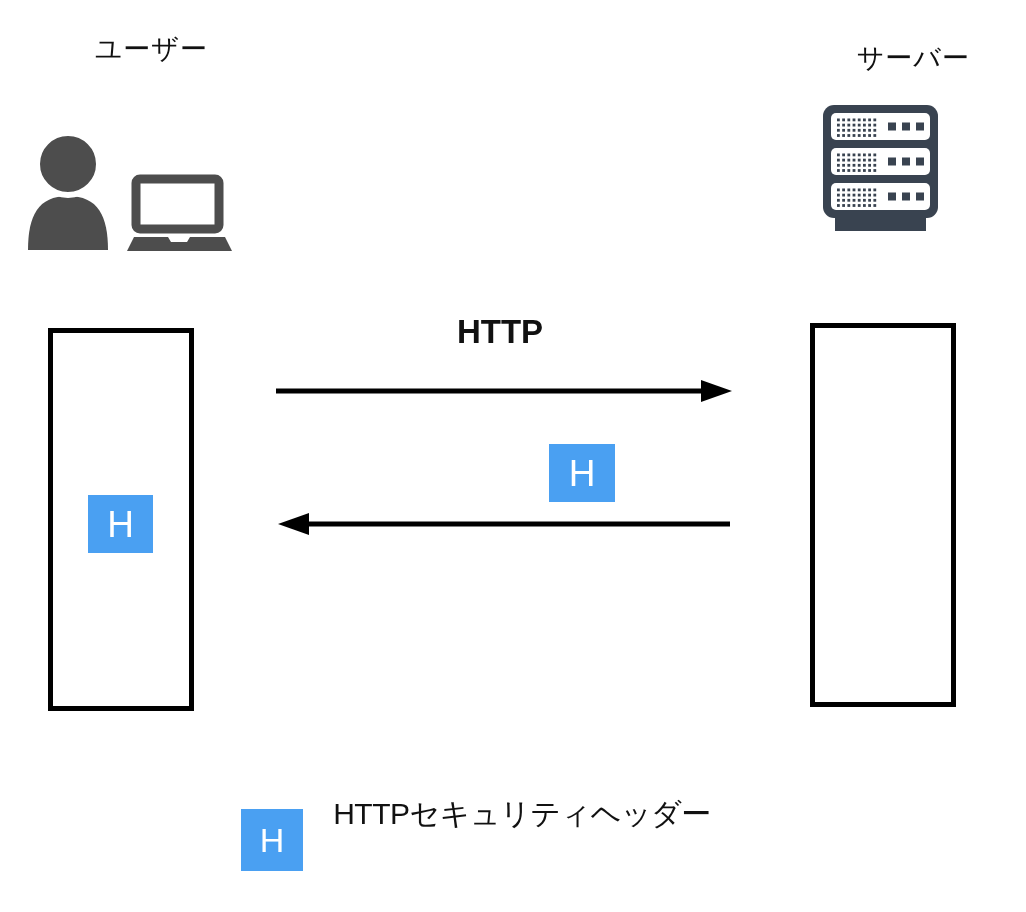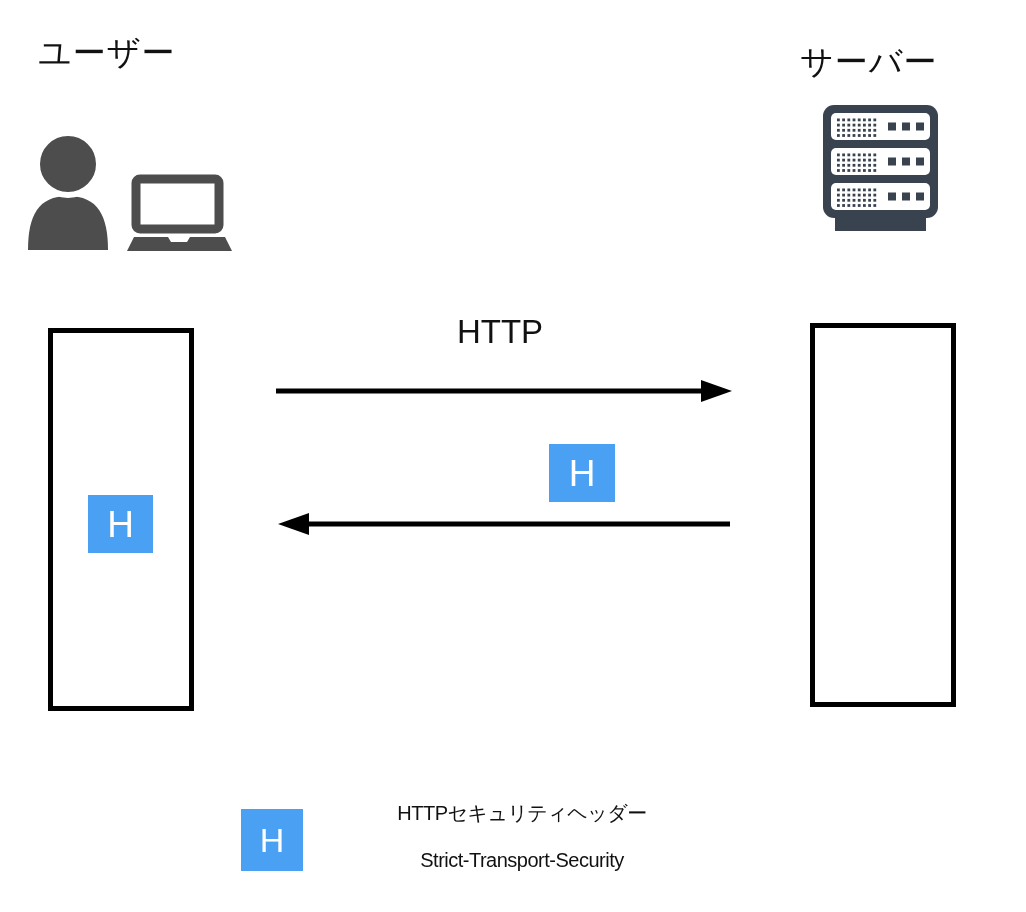--- a/index.html
+++ b/index.html
@@ -17,22 +17,22 @@
     width: 1026px;
     height: 912px;
     background: #ffffff;
     overflow: hidden;
   }
   .abs { position: absolute; }
 
   .top-label {
     position: absolute;
     width: 170px;
-    text-align: left;
-    font-size: 33px;
+    text-align: right;
+    font-size: 27px;
     color: var(--text);
     letter-spacing: 1px;
     white-space: nowrap;
   }
 
   .proto-label {
     position: absolute;
     width: 160px;
     text-align: center;
     font-size: 33px;
@@ -69,21 +69,21 @@
   .laptop-stroke { fill: #ffffff; stroke: var(--person-gray); stroke-width: 9; }
   .slate-fill { fill: var(--server-slate); }
   .white-fill { fill: #ffffff; }
 
   .legend-text {
     position: absolute;
     left: 322px;
     top: 790px;
     width: 400px;
     text-align: center;
-    font-size: 20px;
+    font-size: 30px;
     line-height: 47px;
     color: var(--text);
     letter-spacing: -0.5px;
   }
 </style>
 </head>
 <body>
 
 <div id="canvas">
 
@@ -218,21 +218,21 @@
         <rect x="66" y="88.5" width="8" height="8"></rect>
         <rect x="80" y="88.5" width="8" height="8"></rect>
         <rect x="94" y="88.5" width="8" height="8"></rect>
       </g>
   </svg>
 
   <div class="agent-box" style="left:48px; top:328px; width:146px; height:383px;"></div>
 
   <div class="agent-box" style="left:810px; top:323px; width:146px; height:384px;"></div>
 
-  <div class="proto-label" style="left:420px; top:313px;">HTTP</div>
+  <div class="proto-label" style="left:420px; top:313px;font-weight:bold;">HTTP</div>
   <svg class="arrow" style="left:270px; top:377px;" width="470" height="28" viewBox="0 0 470 28" aria-hidden="true">
     <line class="arrow-line" x1="6" y1="14" x2="436" y2="14"></line>
     <polygon class="arrow-head" points="431,3 462,14 431,25"></polygon>
   </svg>
 
   <div class="badge" style="left:549px; top:444px; width:66px; height:58px;">
     <span>H</span>
   </div>
   <svg class="arrow" style="left:270px; top:510px;" width="470" height="28" viewBox="0 0 470 28" aria-hidden="true">
     <polygon class="arrow-head" points="39,3 8,14 39,25"></polygon>
@@ -241,16 +241,15 @@
 
   <div class="badge" style="left:88px; top:495px; width:65px; height:58px;">
     <span>H</span>
   </div>
 
   <div class="badge small" style="left:241px; top:809px; width:62px; height:62px;">
     <span>H</span>
   </div>
   <div class="legend-text">
     <div>HTTPセキュリティヘッダー</div>
-    <div>Strict-Transport-Security</div>
   </div>
 
 </div>
 
 </body></html>

